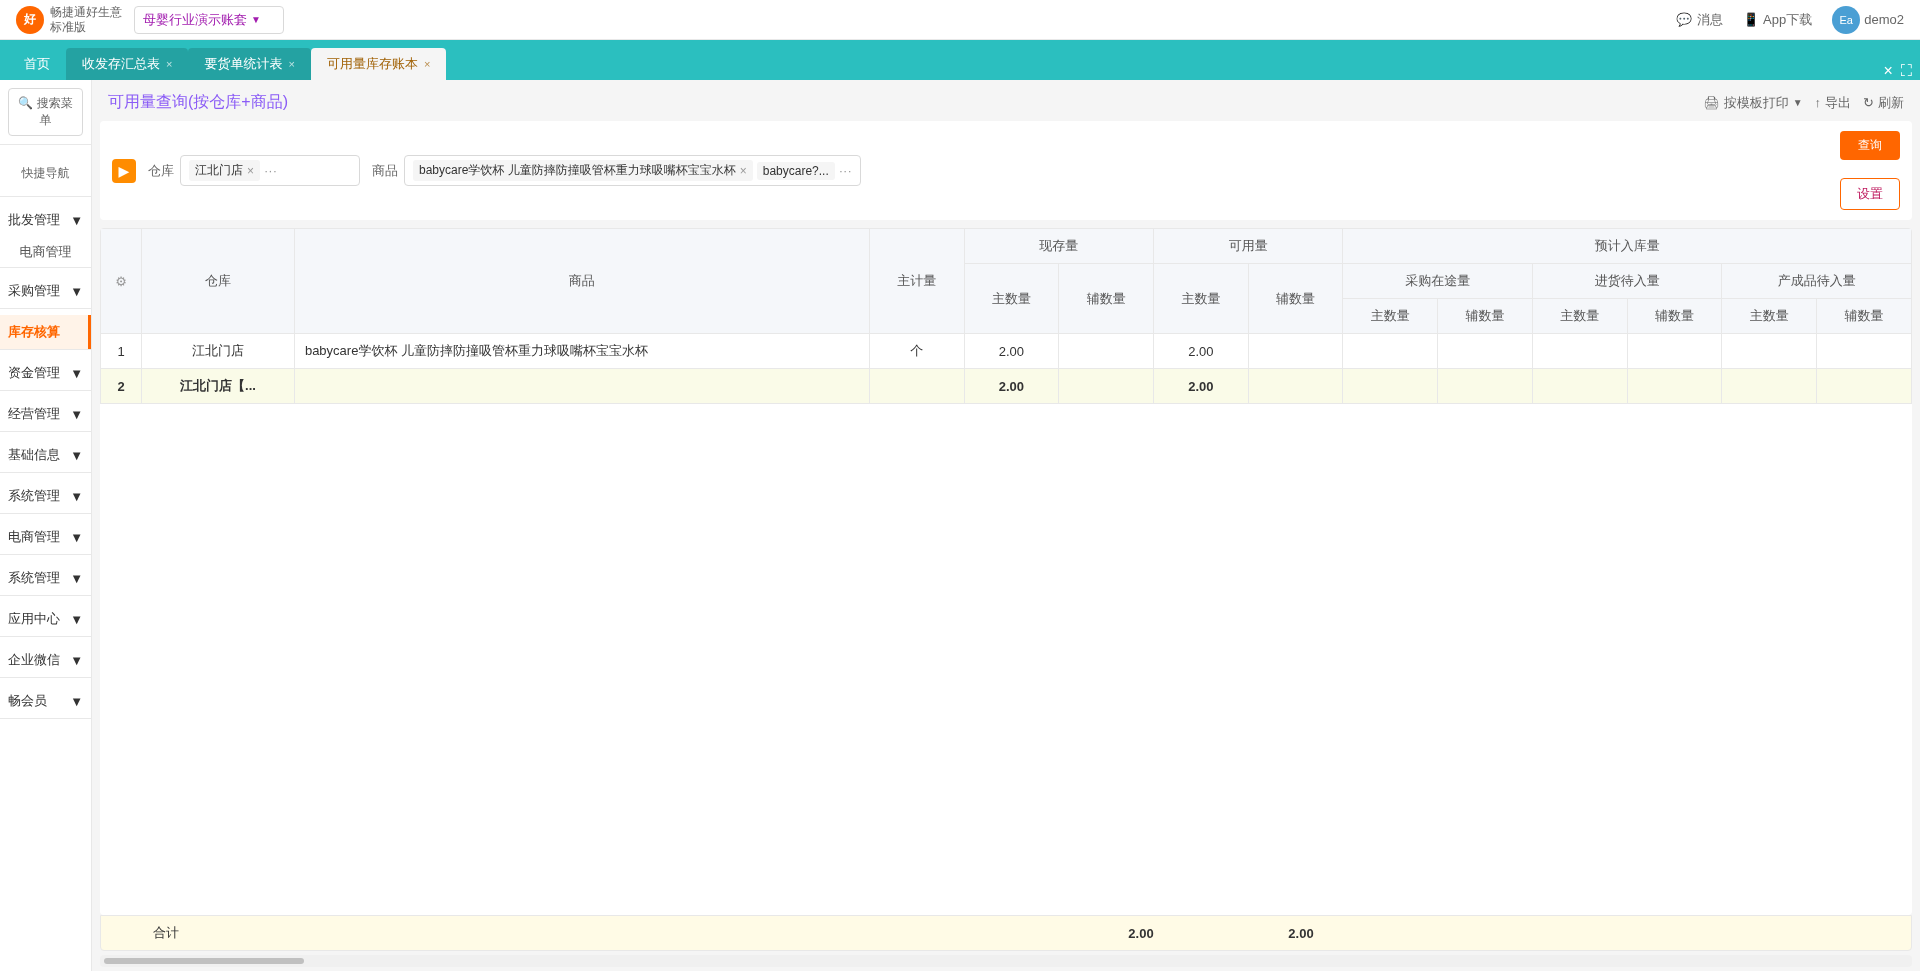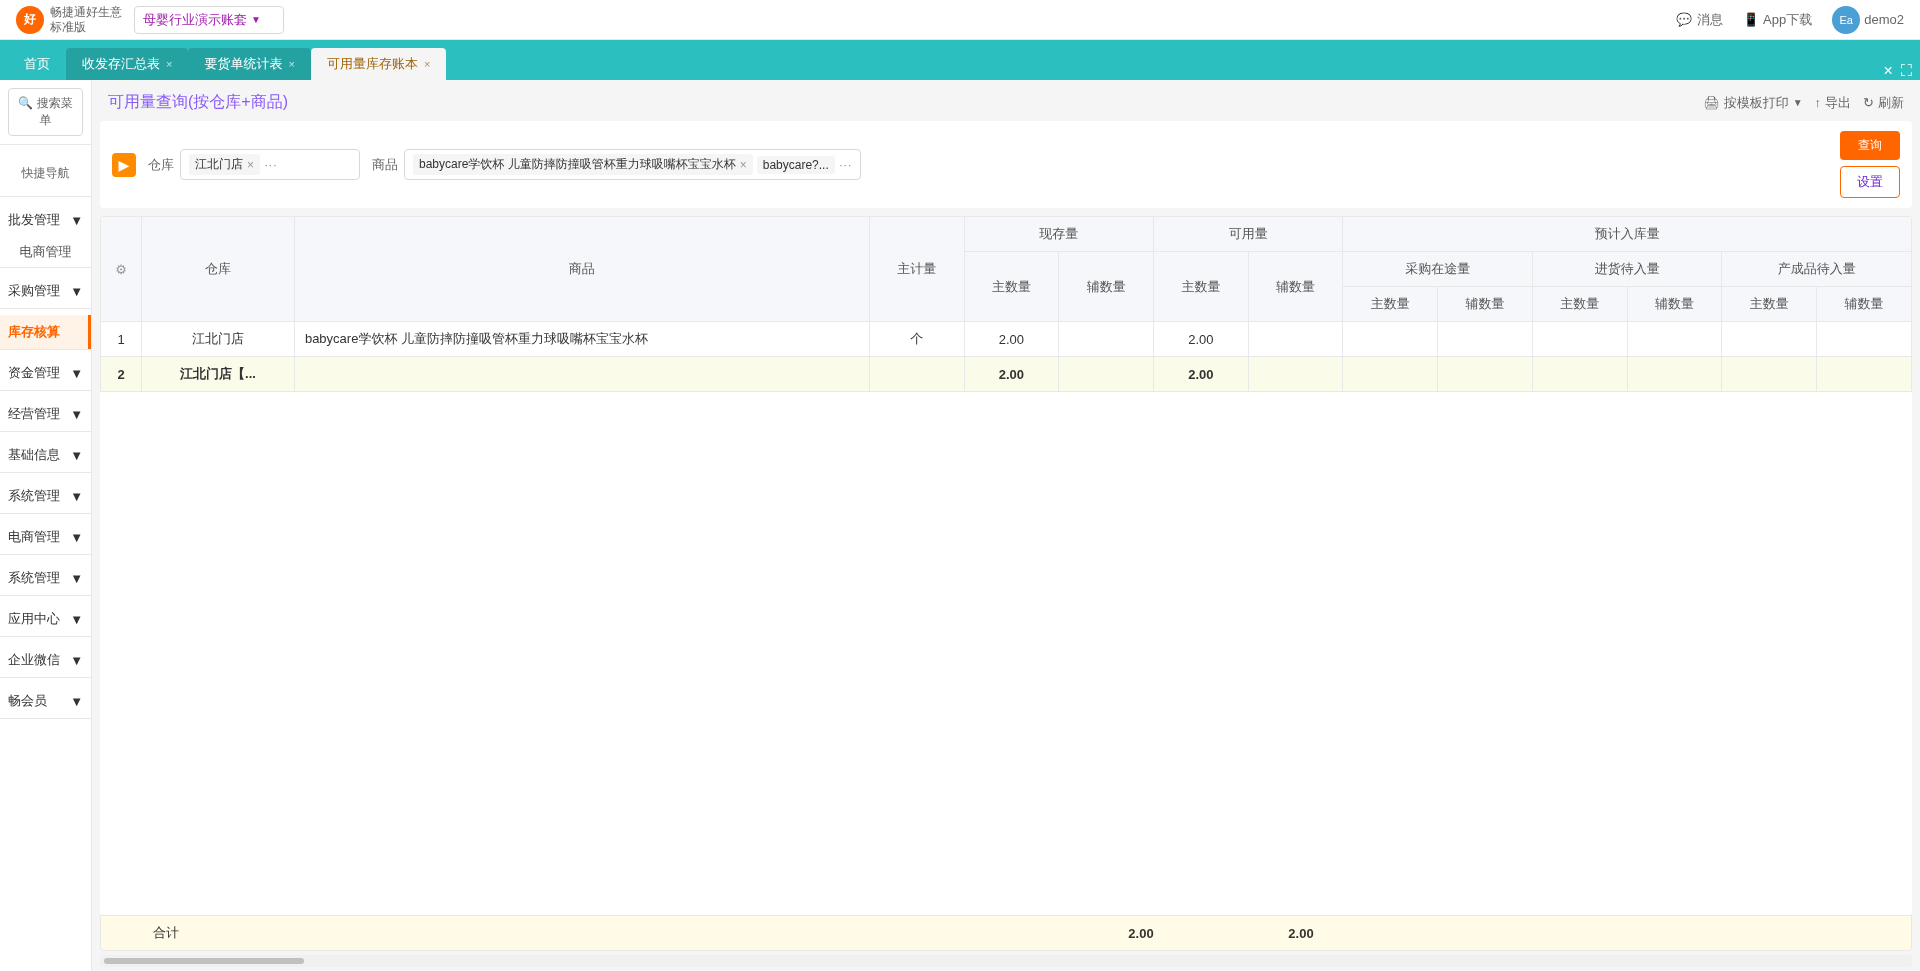--- a/index.html
+++ b/index.html
@@ -51,21 +51,21 @@
     .filter-bar { background: #fff; margin: 0 8px; border-radius: 4px; padding: 10px 12px; display: flex; align-items: center; gap: 12px; flex-shrink: 0; margin-bottom: 8px; }
     .filter-expand-btn { width: 24px; height: 24px; background: #ff8c00; border-radius: 4px; display: flex; align-items: center; justify-content: center; color: #fff; cursor: pointer; font-size: 14px; flex-shrink: 0; }
     .filter-group { display: flex; align-items: center; gap: 6px; }
     .filter-label { color: #666; font-size: 13px; white-space: nowrap; }
     .filter-field { display: flex; align-items: center; gap: 4px; border: 1px solid #d9d9d9; border-radius: 4px; padding: 4px 8px; min-width: 180px; background: #fff; }
     .filter-tag { background: #f5f5f5; border-radius: 3px; padding: 2px 6px; font-size: 12px; display: flex; align-items: center; gap: 4px; }
     .filter-tag .remove { cursor: pointer; color: #999; }
     .filter-ellipsis { color: #999; cursor: pointer; }
     .filter-actions { margin-left: auto; display: flex; gap: 8px; }
     .btn-query { background: #ff6600; color: #fff; border: none; border-radius: 4px; padding: 6px 16px; cursor: pointer; font-size: 12px; }
-    .btn-settings { background: #fff; color: #6d28d9; border: 1px solid #ff6600; border-radius: 4px; padding: 6px 16px; cursor: pointer; font-size: 13px; display: block; margin-top: 4px; }
+    .btn-settings { background: #fff; color: #be185d; border: 1px solid #ff6600; border-radius: 4px; padding: 6px 16px; cursor: pointer; font-size: 13px; display: block; margin-top: 16px; }
 
     
     .table-container { flex: 1; overflow: auto; margin: 0 8px; background: #fff; border-radius: 4px; }
     table { width: 100%; border-collapse: collapse; font-size: 13px; }
     thead tr th { background: #f5f7fa; border: 1px solid #e8e8e8; padding: 8px 10px; text-align: center; font-weight: 500; color: #555; white-space: nowrap; }
     tbody tr td { border: 1px solid #e8e8e8; padding: 8px 10px; text-align: center; color: #333; }
     tbody tr.subtotal td { background: #fafbe8; font-weight: bold; }
     .settings-icon { width: 20px; height: 20px; display: inline-flex; align-items: center; justify-content: center; color: #999; cursor: pointer; }
 
     

